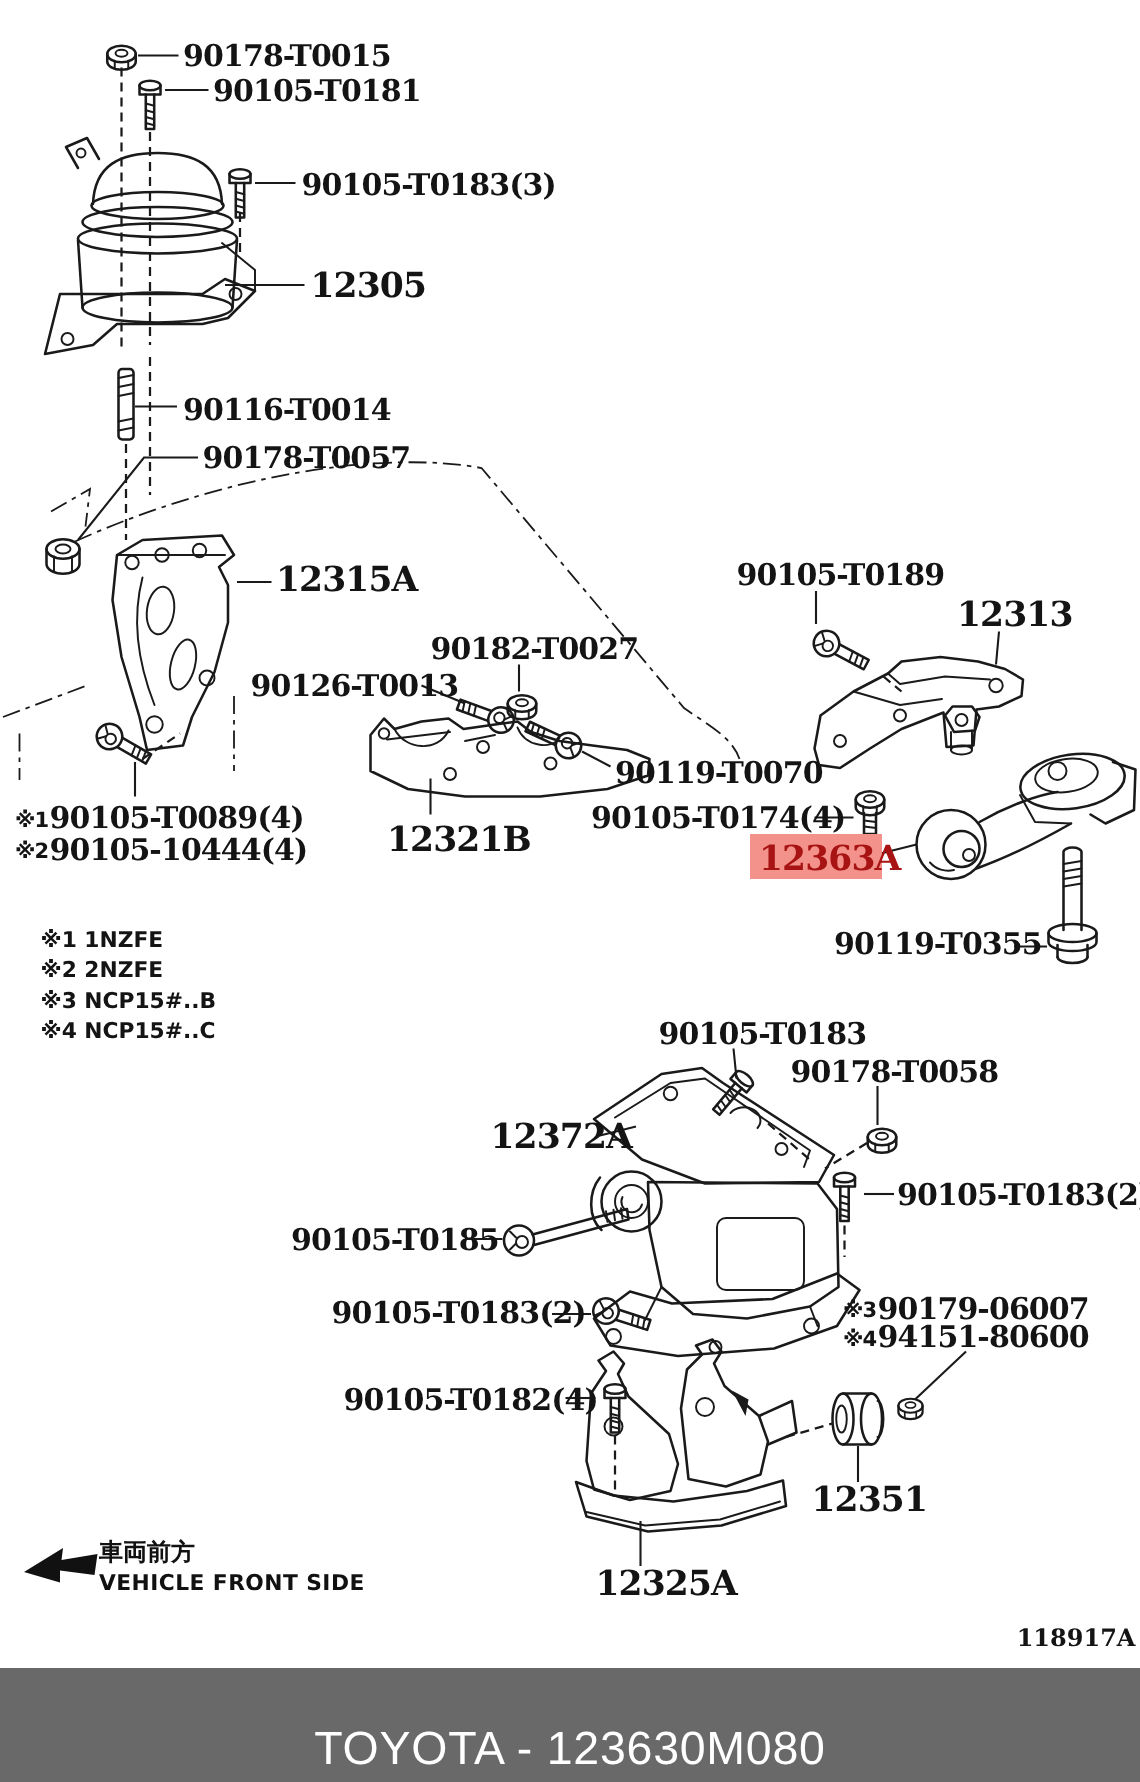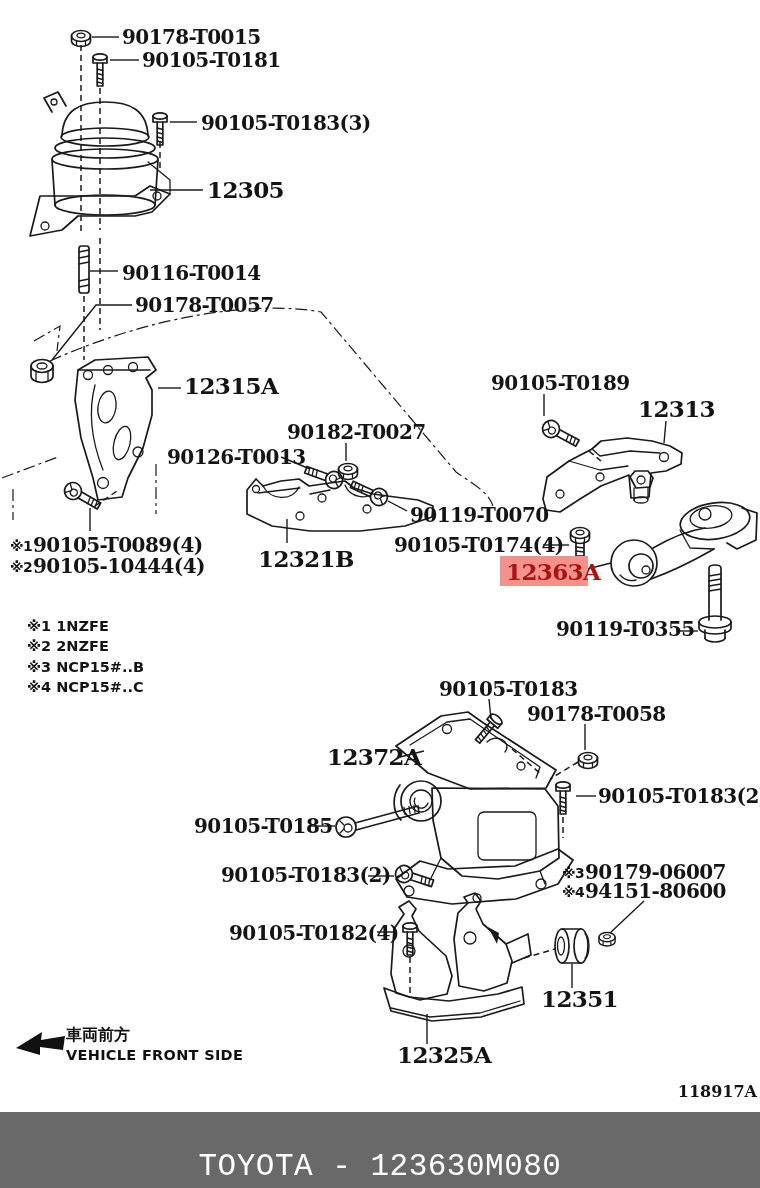--- a/index.html
+++ b/index.html
@@ -17,21 +17,21 @@
   .pl-big{font-size:23px;}
   .pl-star{font-size:14px;font-family:"DejaVu Sans",sans-serif;}
   .note-t{font-family:"DejaVu Sans",sans-serif;font-weight:bold;font-size:14.5px;
       fill:#141414;stroke:none;letter-spacing:0;}
   .dir-jp{font-family:"DejaVu Sans",sans-serif;font-weight:bold;font-size:16px;fill:#111;stroke:none;}
   .dir-en{font-family:"DejaVu Sans",sans-serif;font-weight:bold;font-size:14.5px;fill:#111;stroke:none;letter-spacing:0.3px;}
   .doc-code{font-family:"DejaVu Serif",serif;font-weight:bold;font-size:16px;fill:#141414;stroke:none;}
   .hl-text{fill:#a81414;}
   .footer{position:absolute;left:0;top:1112px;width:760px;height:76px;background:#696969;
           display:flex;align-items:center;justify-content:center;gap:46px;}
-  .footer span{color:#ffffff;font-size:31px;letter-spacing:0.5px;font-family:Liberation Mono, monospace;margin-top:32px;}
+  .footer span{color:#ffffff;font-size:31px;letter-spacing:0.5px;font-family:Liberation Sans, sans-serif;margin-top:32px;}
 </style>
 </head>
 <body>
 
 <div class="page">
 
 <svg class="diagram" width="760" height="1112" viewBox="0 0 760 1112">
 
   <defs>
     <g id="fnut">

